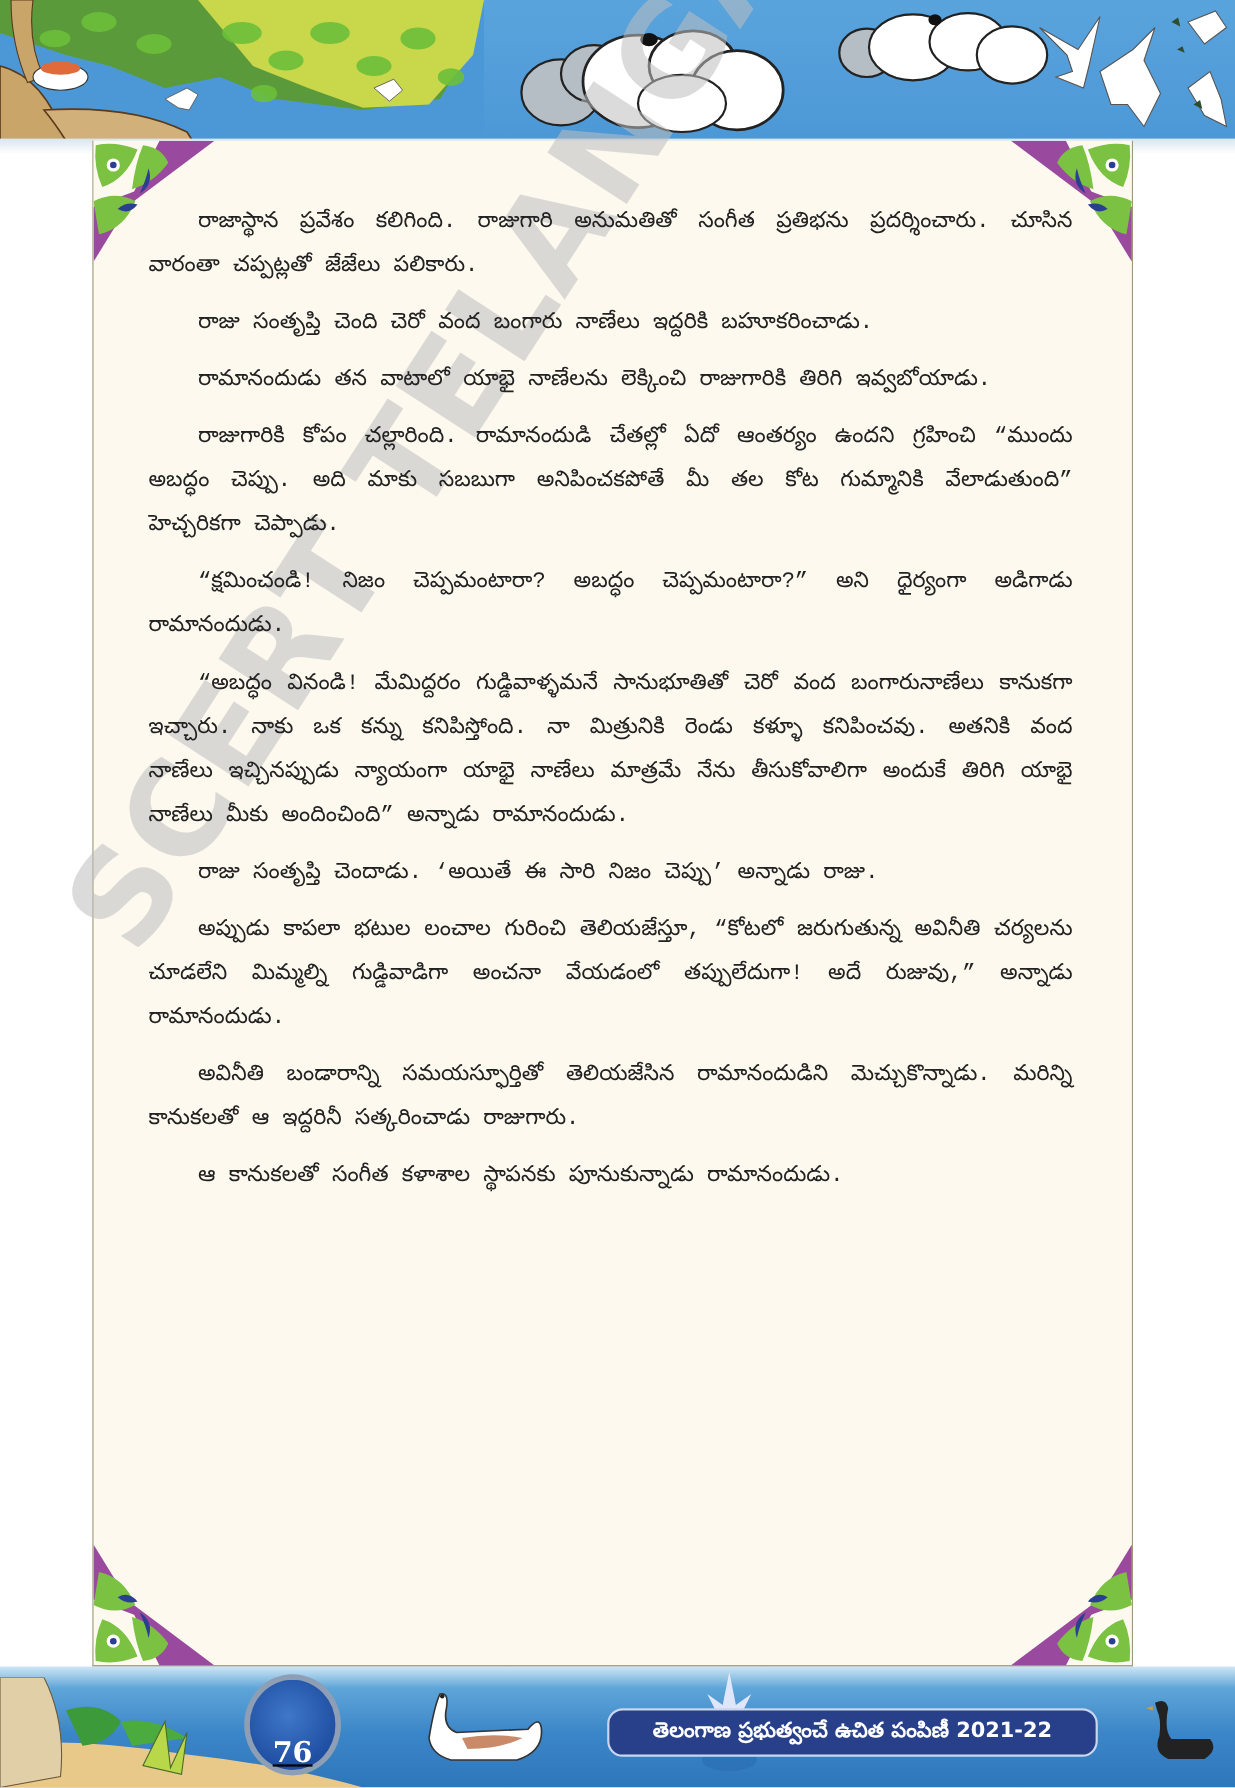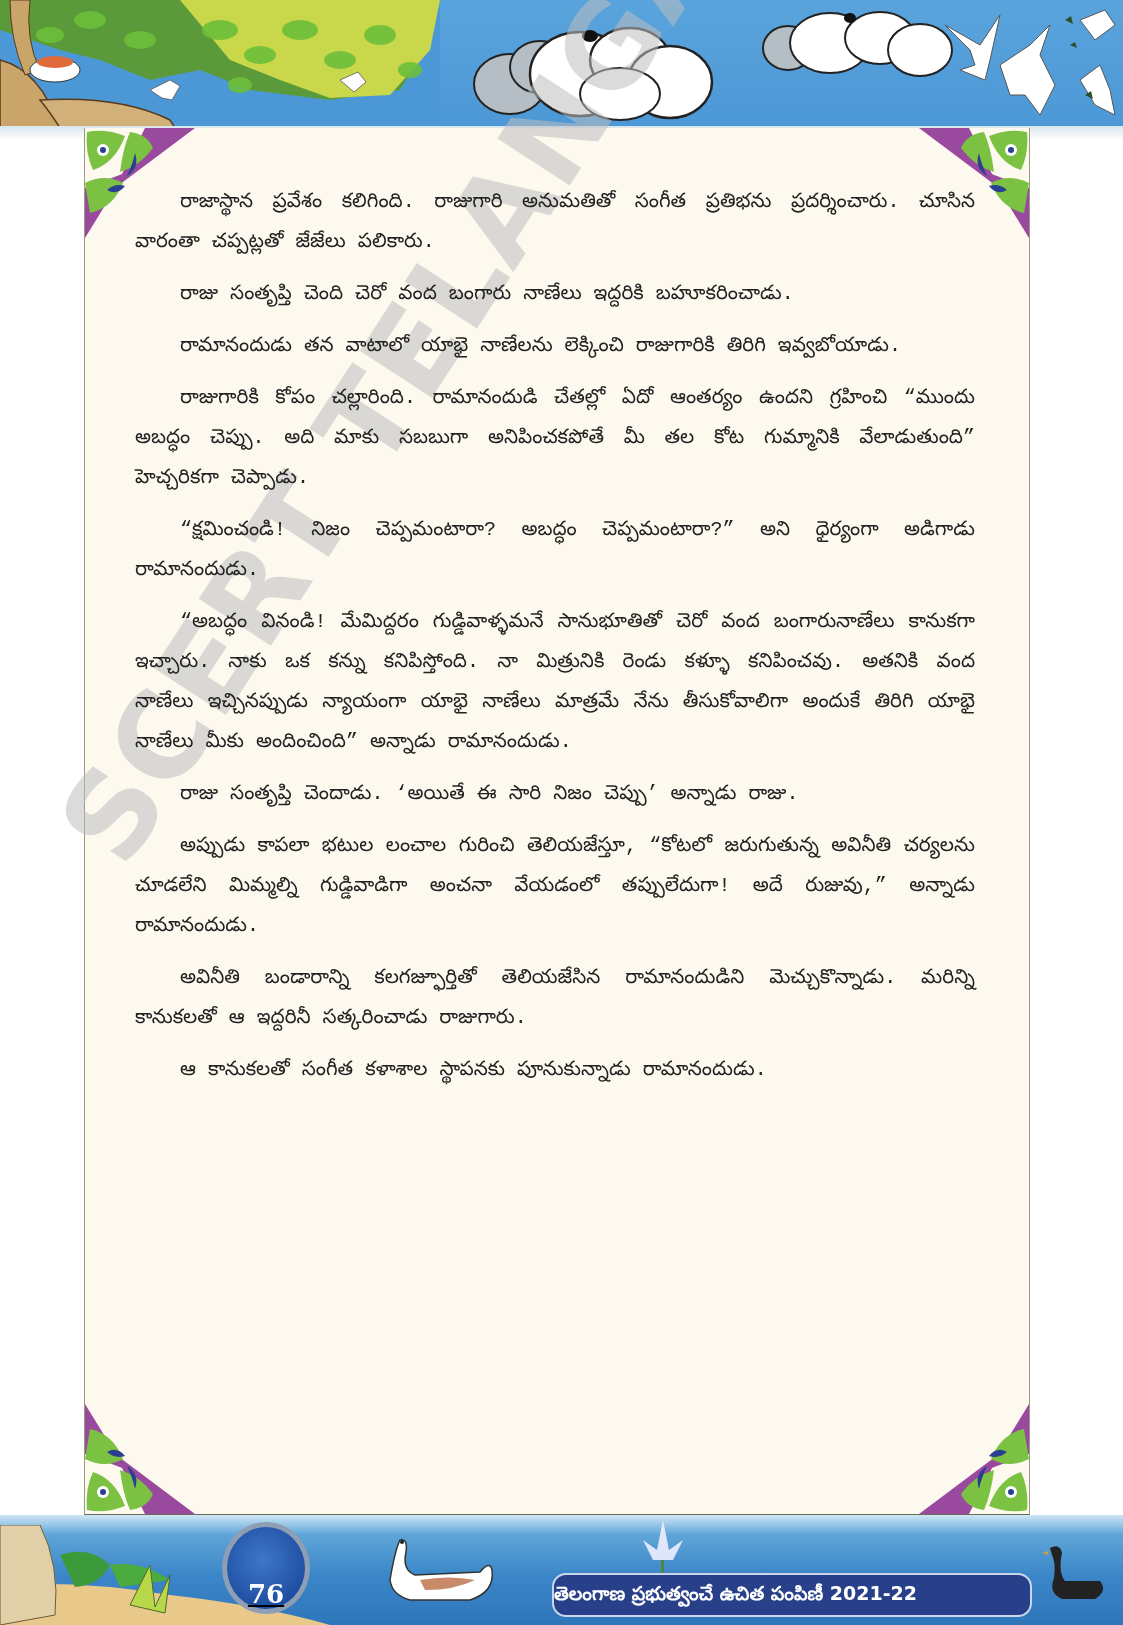--- a/index.html
+++ b/index.html
@@ -22,21 +22,21 @@
   .watermark { position:absolute; left:90px; top:780px; width:1000px; font-family:"DejaVu Sans", sans-serif; font-size:118px; font-weight:bold; color:rgba(190,190,190,0.55); transform:rotate(-57deg); transform-origin:left center; white-space:nowrap; letter-spacing:2px; pointer-events:none; }
 
   .text { position:absolute; left:135px; top:182px; width:840px; font-family:Liberation Mono, monospace; font-size:20px; color:#222; line-height:40px; text-align:justify; }
   .text p { margin:0 0 12px 0; text-indent:45px; }
 
   
   .footer { position:absolute; left:0; top:1515px; width:1123px; height:110px; background:linear-gradient(#cfe6f5 0%, #5ea5d8 18%, #3b86c8 55%, #2e76ba 100%); overflow:hidden; }
   .shore { position:absolute; left:0; top:10px; width:360px; height:100px; }
   .page-badge { position:absolute; left:222px; top:7px; width:88px; height:92px; border-radius:50%; background:radial-gradient(circle at 45% 40%, #3f77c9, #1f4fa2 70%); border:5px solid #8e9fb5; box-sizing:border-box; display:flex; align-items:flex-end; justify-content:center;text-decoration:underline; }
   .page-num { color:#ffffff; font-family:"DejaVu Serif", serif; font-weight:bold; font-size:26px; margin-top:-10px; }
-  .footer-label { position:absolute; left:552px; top:38px; width:480px; height:44px; border-radius:14px; background:#28408a; border:2px solid #c9d6ee; box-sizing:border-box; display:flex; align-items:center; justify-content:flex-start;margin-top:20px; }
+  .footer-label { position:absolute; left:552px; top:38px; width:446px; height:44px; border-radius:14px; background:#28408a; border:2px solid #c9d6ee; box-sizing:border-box; display:flex; align-items:center; justify-content:center; }
   .footer-text { color:#ffffff; font-family:"DejaVu Sans", sans-serif; font-weight:bold; font-size:19px; }
   .swan, .duck, .flower { position:absolute; }
 </style>
 </head>
 <body>
 
 <div class="top-banner">
   <svg class="tree" viewBox="0 0 440 128" preserveAspectRatio="none">
     <rect x="0" y="0" width="440" height="128" fill="#4c98d6"></rect>
     <path d="M0,0 L440,0 L430,40 L400,90 L330,100 L250,90 L200,70 L150,80 L100,60 L60,50 L0,30 Z" fill="#5a9a3a"></path>
@@ -142,21 +142,21 @@
 
 <div class="text">
   <p>రాజాస్థాన ప్రవేశం కలిగింది. రాజుగారి అనుమతితో సంగీత ప్రతిభను ప్రదర్శించారు. చూసిన వారంతా చప్పట్లతో జేజేలు పలికారు.</p>
   <p>రాజు సంతృప్తి చెంది చెరో వంద బంగారు నాణేలు ఇద్దరికి బహూకరించాడు.</p>
   <p>రామానందుడు తన వాటాలో యాభై నాణేలను లెక్కించి రాజుగారికి తిరిగి ఇవ్వబోయాడు.</p>
   <p>రాజుగారికి కోపం చల్లారింది. రామానందుడి చేతల్లో ఏదో ఆంతర్యం ఉందని గ్రహించి “ముందు అబద్ధం చెప్పు. అది మాకు సబబుగా అనిపించకపోతే మీ తల కోట గుమ్మానికి వేలాడుతుంది” హెచ్చరికగా చెప్పాడు.</p>
   <p>“క్షమించండి! నిజం చెప్పమంటారా? అబద్ధం చెప్పమంటారా?” అని ధైర్యంగా అడిగాడు రామానందుడు.</p>
   <p>“అబద్ధం వినండి! మేమిద్దరం గుడ్డివాళ్ళమనే సానుభూతితో చెరో వంద బంగారునాణేలు కానుకగా ఇచ్చారు. నాకు ఒక కన్ను కనిపిస్తోంది. నా మిత్రునికి రెండు కళ్ళూ కనిపించవు. అతనికి వంద నాణేలు ఇచ్చినప్పుడు న్యాయంగా యాభై నాణేలు మాత్రమే నేను తీసుకోవాలిగా అందుకే తిరిగి యాభై నాణేలు మీకు అందించింది” అన్నాడు రామానందుడు.</p>
   <p>రాజు సంతృప్తి చెందాడు. ‘అయితే ఈ సారి నిజం చెప్పు’ అన్నాడు రాజు.</p>
   <p>అప్పుడు కాపలా భటుల లంచాల గురించి తెలియజేస్తూ, “కోటలో జరుగుతున్న అవినీతి చర్యలను చూడలేని మిమ్మల్ని గుడ్డివాడిగా అంచనా వేయడంలో తప్పులేదుగా! అదే రుజువు,” అన్నాడు రామానందుడు.</p>
-  <p>అవినీతి బండారాన్ని కలగజ్ఫూర్తితో తెలియజేసిన రామానందుడిని మెచ్చుకొన్నాడు. మరిన్ని కానుకలతో ఆ ఇద్దరినీ సత్కరించాడు రాజుగారు.</p>
+  <p>అవినీతి బండారాన్ని సమయస్ఫూర్తితో తెలియజేసిన రామానందుడిని మెచ్చుకొన్నాడు. మరిన్ని కానుకలతో ఆ ఇద్దరినీ సత్కరించాడు రాజుగారు.</p>
   <p>ఆ కానుకలతో సంగీత కళాశాల స్థాపనకు పూనుకున్నాడు రామానందుడు.</p>
 </div>
 
 <div class="footer">
   <svg class="shore" viewBox="0 0 360 100" preserveAspectRatio="none">
     <path d="M0,60 Q80,55 170,70 Q260,80 330,100 L0,100 Z" fill="#e8c98a"></path>
     <path d="M0,0 L40,0 Q60,40 55,90 L0,100 Z" fill="#e1cfa8" stroke="#6b5a3a" stroke-width="1"></path>
     <path d="M60,30 Q90,20 110,40 Q100,60 75,62 Z" fill="#3c9a3a"></path>
     <path d="M110,40 Q140,35 170,55 L120,62 Z" fill="#4cab3e"></path>
     <path d="M130,80 L150,40 L155,82 L170,50 L165,88 Z" fill="#b8d84a" stroke="#4a6a2a" stroke-width="1"></path>

